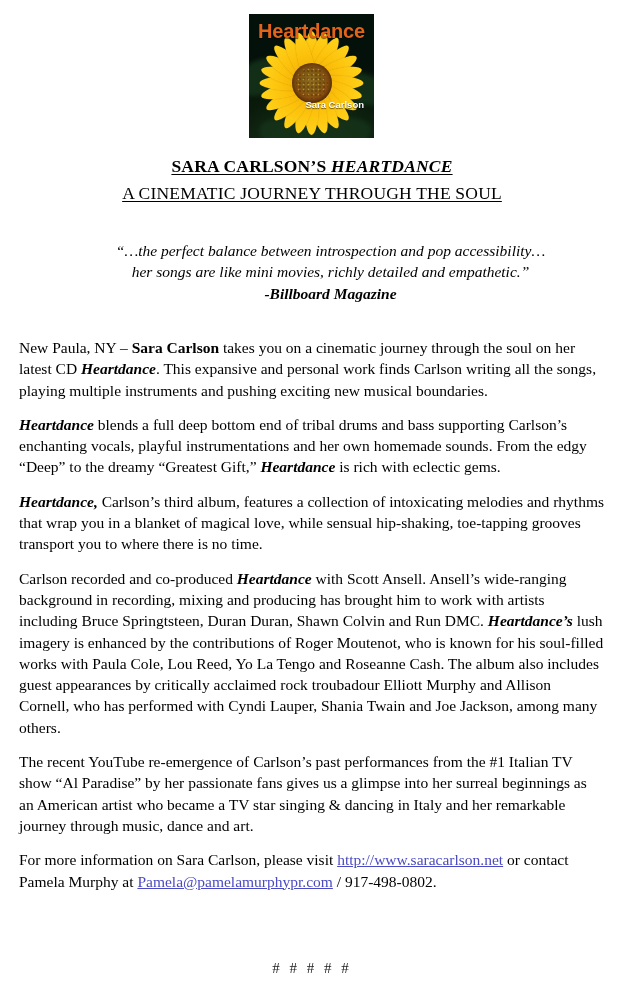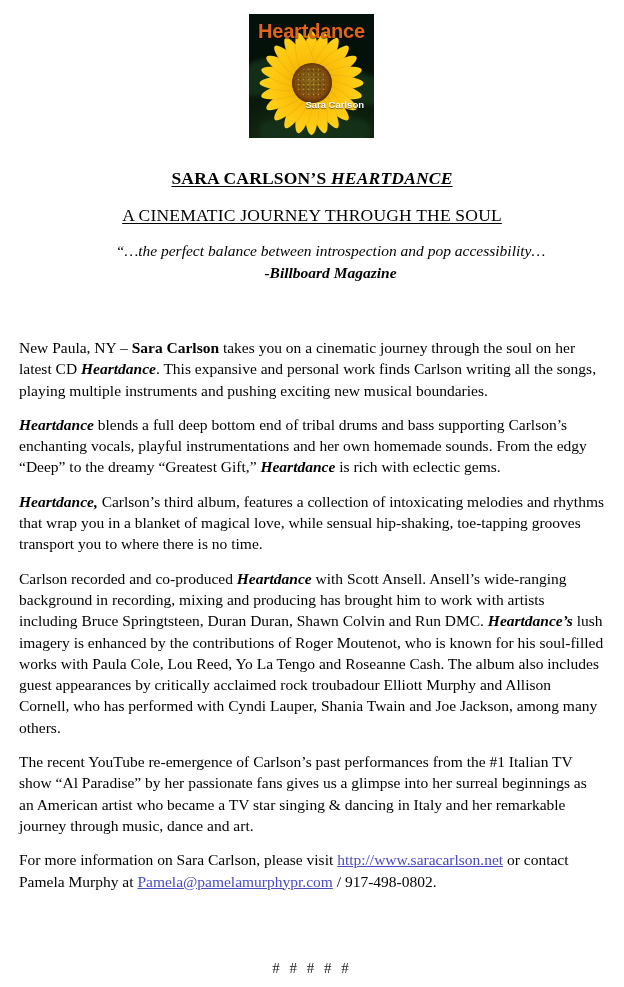--- a/index.html
+++ b/index.html
@@ -135,30 +135,29 @@
     right: 0;
     top: 155px;
     text-align: center;
   }
   .headline-1 {
     font-size: 17.5px;
     font-weight: bold;
     letter-spacing: .2px;
     line-height: 23px;
     white-space: nowrap;
-    margin-top: 12px;
   }
   .headline-1 .u { text-decoration: underline; text-underline-offset: 2px; }
   .headline-1 em { font-style: italic; font-weight: bold; }
   .headline-2 {
     font-size: 17.5px;
     font-weight: normal;
     letter-spacing: .2px;
     line-height: 23px;
-    margin-top: 14px;
+    margin-top: 4px;
     white-space: nowrap;
   }
   .headline-2 .u { text-decoration: underline; text-underline-offset: 2px; }
 
   
   .quote-block {
     position: absolute;
     left: 0;
     right: 0;
     top: 240px;
@@ -260,20 +259,21 @@
     </div>
   </div>
 
   <div class="headline-block">
     <div class="headline-1"><span class="u"><span>SARA CARLSON’S </span><em>HEARTDANCE</em></span></div>
     <div class="headline-2"><span class="u">A CINEMATIC JOURNEY THROUGH THE SOUL</span></div>
   </div>
 
   <div class="quote-block">
     <div class="quote-line">“…the perfect balance between introspection and pop accessibility…</div>
+    <div class="quote-line">her songs are like mini movies, richly detailed and empathetic.”</div>
     <div class="quote-source">-Billboard Magazine</div>
   </div>
 
   <div class="body-copy">
 
     <p><span>New Paula, NY – </span><b>Sara Carlson</b><span> takes you on a cinematic journey through the soul on her latest CD </span><i class="bi">Heartdance</i><span>.  This expansive and personal work finds Carlson writing all the songs, playing multiple instruments and pushing exciting new musical boundaries.</span></p>
 
     <p><i class="bi">Heartdance</i><span> blends a full deep bottom end of tribal drums and bass supporting Carlson’s enchanting vocals, playful instrumentations and her own homemade sounds.  From the edgy “Deep” to the dreamy “Greatest Gift,” </span><i class="bi">Heartdance</i><span> is rich with eclectic gems.</span></p>
 
     <p><i class="bi">Heartdance,</i><span> Carlson’s third album, features a collection of intoxicating melodies and rhythms that wrap you in a blanket of magical love, while sensual hip-shaking, toe-tapping grooves transport you to where there is no time.</span></p>

